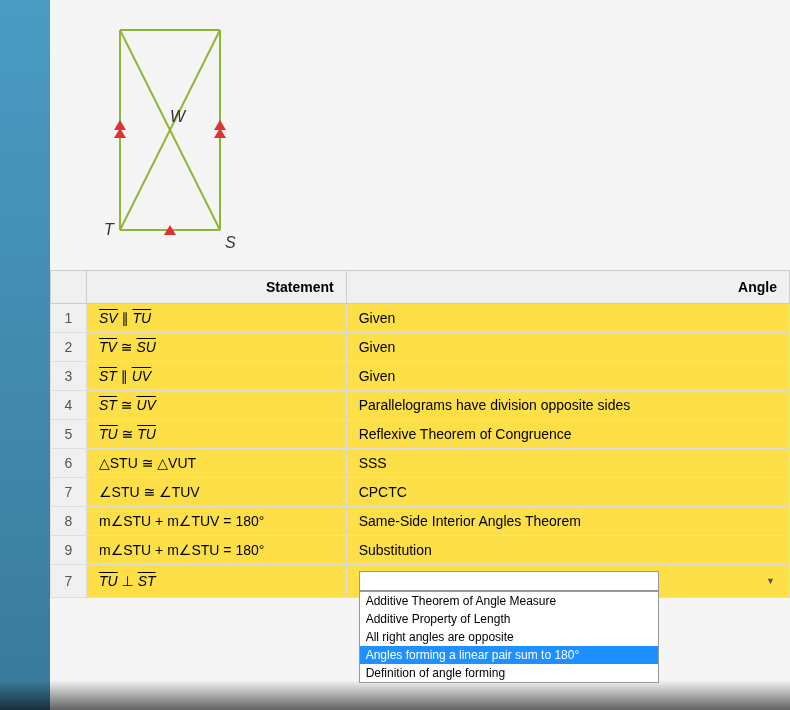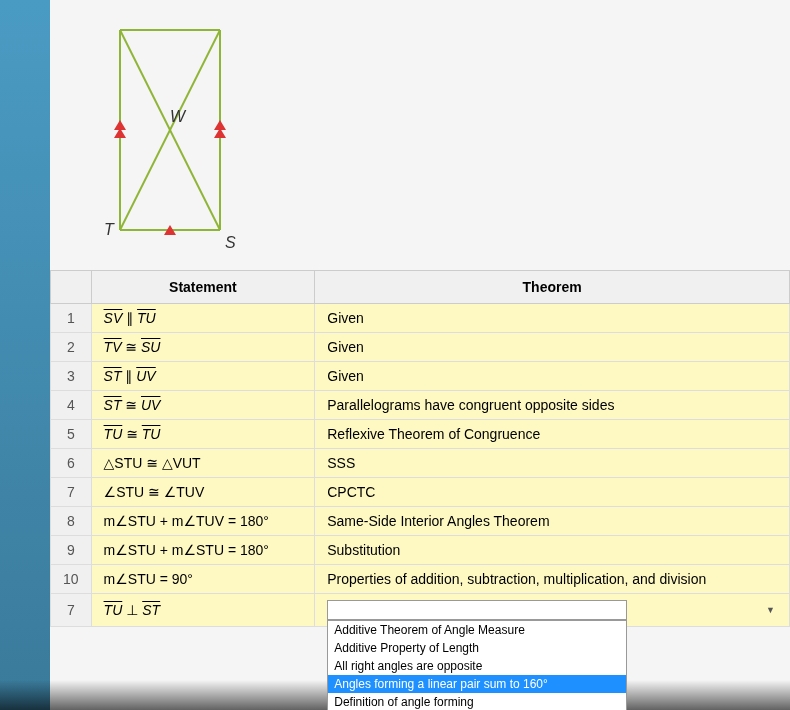--- a/index.html
+++ b/index.html
@@ -31,30 +31,30 @@
     .diagram-area {
       padding: 10px 20px;
     }
     .proof-table {
       border-collapse: collapse;
       width: 100%;
       font-size: 14px;
       background: #fff;
     }
     .proof-table th {
-      text-align: center;
+      text-align: right;
       padding: 8px 12px;
       background: #f0f0f0;
       border: 1px solid #ccc;
       font-weight: bold;
     }
     .proof-table td {
       padding: 6px 12px;
       border: 1px solid #ddd;
-      background: #fef9c3;
+      background: #fde047;
     }
     .proof-table td.num {
       width: 36px;
       text-align: center;
       background: #f0f0f0;
       color: #555;
     }
     .overline {
       text-decoration: overline;
       font-style: italic;
@@ -136,21 +136,21 @@
       <text x="34" y="225" font-size="16" font-style="italic" fill="#333">T</text>
       <text x="155" y="238" font-size="16" font-style="italic" fill="#333">S</text>
     </svg>
   </div>
 
   <table class="proof-table">
     <thead>
       <tr>
         <th></th>
         <th>Statement</th>
-        <th>Theorem</th>
+        <th>Angle</th>
       </tr>
     </thead>
     <tbody id="proof-body">
         <tr>
           <td class="num">1</td>
           <td><span class="overline">SV</span> <span class="parallel"></span> <span class="overline">TU</span></td>
           <td>Given</td>
         </tr>
         <tr>
           <td class="num">2</td>
@@ -158,21 +158,21 @@
           <td>Given</td>
         </tr>
         <tr>
           <td class="num">3</td>
           <td><span class="overline">ST</span> <span class="parallel"></span> <span class="overline">UV</span></td>
           <td>Given</td>
         </tr>
         <tr>
           <td class="num">4</td>
           <td><span class="overline">ST</span> <span class="congruent"></span> <span class="overline">UV</span></td>
-          <td>Parallelograms have congruent opposite sides</td>
+          <td>Parallelograms have division opposite sides</td>
         </tr>
         <tr>
           <td class="num">5</td>
           <td><span class="overline">TU</span> <span class="congruent"></span> <span class="overline">TU</span></td>
           <td>Reflexive Theorem of Congruence</td>
         </tr>
         <tr>
           <td class="num">6</td>
           <td><span class="tri"></span>STU <span class="congruent"></span> <span class="tri"></span>VUT</td>
           <td>SSS</td>
@@ -184,37 +184,32 @@
         </tr>
         <tr>
           <td class="num">8</td>
           <td>m<span class="angle"></span>STU + m<span class="angle"></span>TUV = 180°</td>
           <td>Same-Side Interior Angles Theorem</td>
         </tr>
         <tr>
           <td class="num">9</td>
           <td>m<span class="angle"></span>STU + m<span class="angle"></span>STU = 180°</td>
           <td>Substitution</td>
-        </tr>
-        <tr>
-          <td class="num">10</td>
-          <td>m<span class="angle"></span>STU = 90°</td>
-          <td>Properties of addition, subtraction, multiplication, and division</td>
         </tr>
         <tr>
           <td class="num">7</td>
           <td><span class="overline">TU</span> <span class="perp"></span> <span class="overline">ST</span></td>
           <td>
             <div class="dropdown-zone">
               <div style="position: relative;"><input class="dropdown-input" style=""><span class="arrow-btn">▼</span></div>
               <div class="dropdown-list">
                 <div class="dropdown-item">Additive Theorem of Angle Measure</div>
                 <div class="dropdown-item">Additive Property of Length</div>
                 <div class="dropdown-item">All right angles are opposite</div>
-                <div class="dropdown-item highlight">Angles forming a linear pair sum to 160°</div>
+                <div class="dropdown-item highlight">Angles forming a linear pair sum to 180°</div>
                 <div class="dropdown-item">Definition of angle forming</div>
               </div>
             </div>
           </td>
         </tr>
       </tbody>
   </table>
 
 </div>
 

